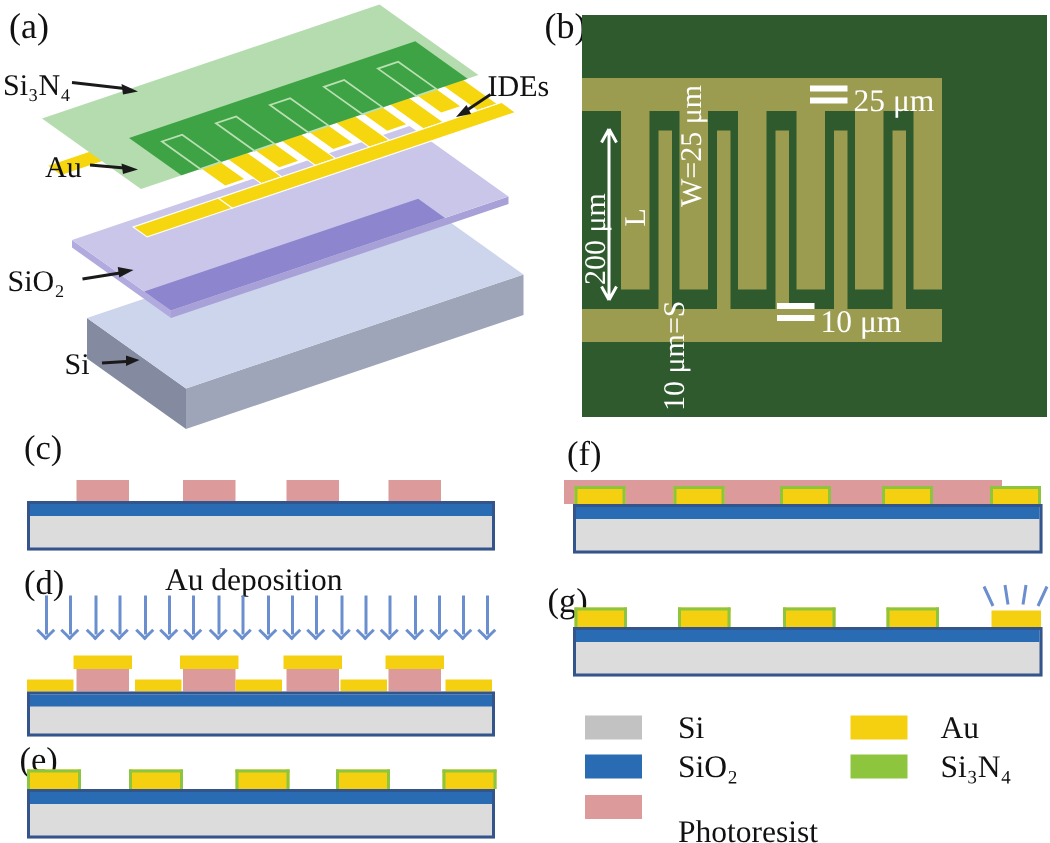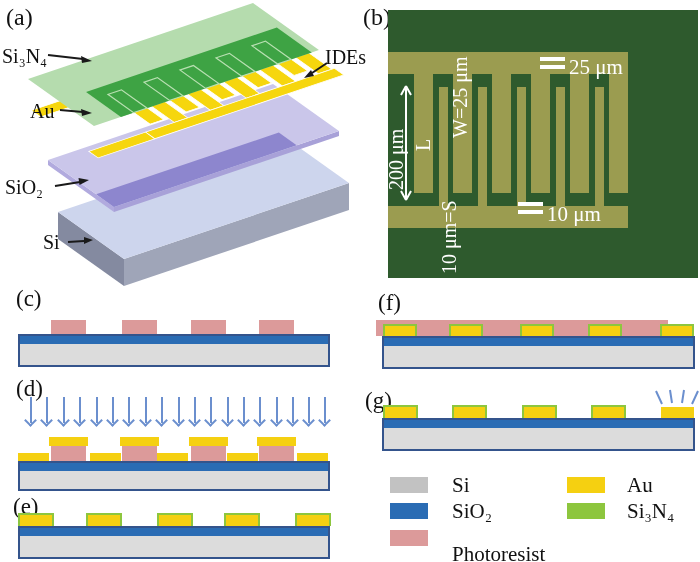--- a/index.html
+++ b/index.html
@@ -144,20 +144,21 @@
   <div class="panel-label" style="left:16px;top:286px;">(c)</div>
   <div class="pr-block" style="left:51px;top:320px;width:35px;height:14px;"></div>
   <div class="pr-block" style="left:122px;top:320px;width:35px;height:14px;"></div>
   <div class="pr-block" style="left:191px;top:320px;width:35px;height:14px;"></div>
   <div class="pr-block" style="left:259px;top:320px;width:35px;height:14px;"></div>
   <div class="xbox" style="left:18px;top:334px;width:312px;height:33px;">
     <div class="oxide"></div>
   </div>
 
   <div class="panel-label" style="left:16px;top:376px;">(d)</div>
+  <div class="proc-title" style="left:110px;top:374px;">Au deposition</div>
   <div class="dep-arrow" style="left:30px;"></div>
   <div class="dep-arrow" style="left:46px;"></div>
   <div class="dep-arrow" style="left:63px;"></div>
   <div class="dep-arrow" style="left:79px;"></div>
   <div class="dep-arrow" style="left:96px;"></div>
   <div class="dep-arrow" style="left:112px;"></div>
   <div class="dep-arrow" style="left:128px;"></div>
   <div class="dep-arrow" style="left:145px;"></div>
   <div class="dep-arrow" style="left:161px;"></div>
   <div class="dep-arrow" style="left:178px;"></div>

